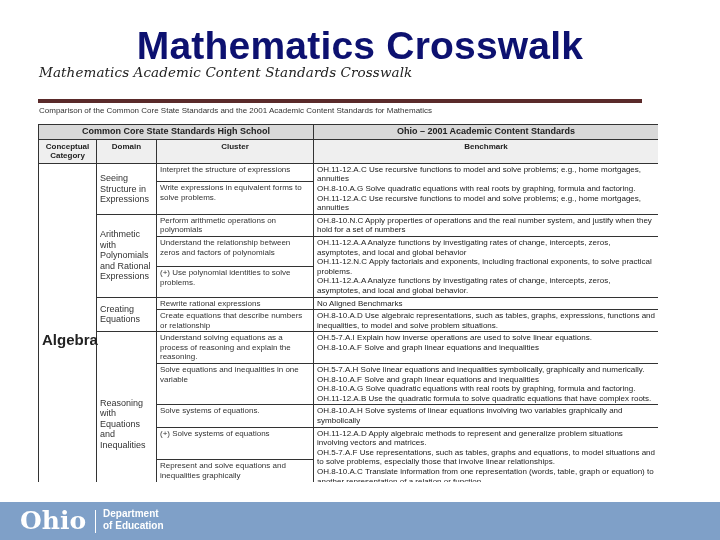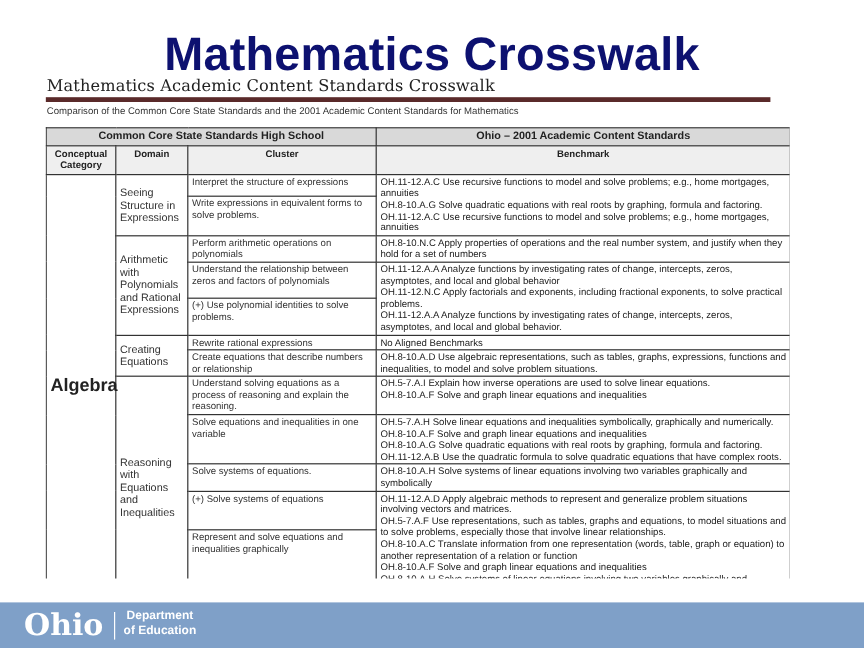--- a/index.html
+++ b/index.html
@@ -1,32 +1,32 @@
 <!DOCTYPE html>
 <html><head>
 <meta charset="utf-8">
 <style>
   html, body { margin:0; padding:0; }
   body { width:720px; height:540px; background:#ffffff; position:relative; overflow:hidden; font-family:"Liberation Sans", sans-serif; }
   .slide-title { position:absolute; left:0; top:24px; width:720px; text-align:center; color:#0d1170; font-weight:bold; font-size:39px; letter-spacing:0.2px; }
   .doc { position:absolute; left:38px; top:64px; width:620px; height:418px; overflow:hidden; }
-  .doc-title { font-family:"DejaVu Serif", serif; font-size:13.5px; color:#222; margin:0 0 1px 1px; letter-spacing:0.1px; }
+  .doc-title { font-family:"DejaVu Serif", serif; font-size:13.5px; color:#222; margin:0 0 19px 1px; letter-spacing:0.1px;font-style:italic; }
   .rule { height:4px; background:#5a2a2a; width:604px; margin-bottom:3px; }
   .doc-sub { font-size:8px; color:#333; margin:0 0 9px 1px; }
   table { border-collapse:collapse; width:620px; table-layout:fixed; font-size:8px; line-height:9.6px; color:#222; }
   td, th { border:1px solid #333; padding:1px 3px; vertical-align:top; }
   th { font-weight:bold; text-align:center; }
   .h1 th { background:#d9d9d9; text-align:center; font-size:9px; padding:2px 13px; }
   .h2 th { background:#efefef; padding:2px 3px; font-size:8px; }
   .cat { vertical-align:middle; font-weight:bold; font-size:15px; }
   .dom { vertical-align:middle; font-size:9px; line-height:10.5px; color:#333; }
   .code { font-weight:normal; }
   .bm div { margin:0; }
   .cl { color:#333; }
-  .footer { position:absolute; left:0; top:502px; width:720px; height:38px; background:#7fa0c8;text-align:center; }
+  .footer { position:absolute; left:0; top:502px; width:720px; height:38px; background:#7fa0c8; }
   .logo { position:absolute; left:20px; top:4px; color:#fff; font-family:"DejaVu Serif", serif; font-size:25px; font-weight:bold; }
   .logo-sep { position:absolute; left:95px; top:8px; width:1px; height:23px; background:#fff; }
   .logo-dept { position:absolute; left:103px; top:6px; color:#fff; font-size:10px; font-weight:bold; line-height:12px; }
 </style>
 </head>
 <body>
 
 <div class="slide-title">Mathematics Crosswalk</div>
 
 <div class="doc">

